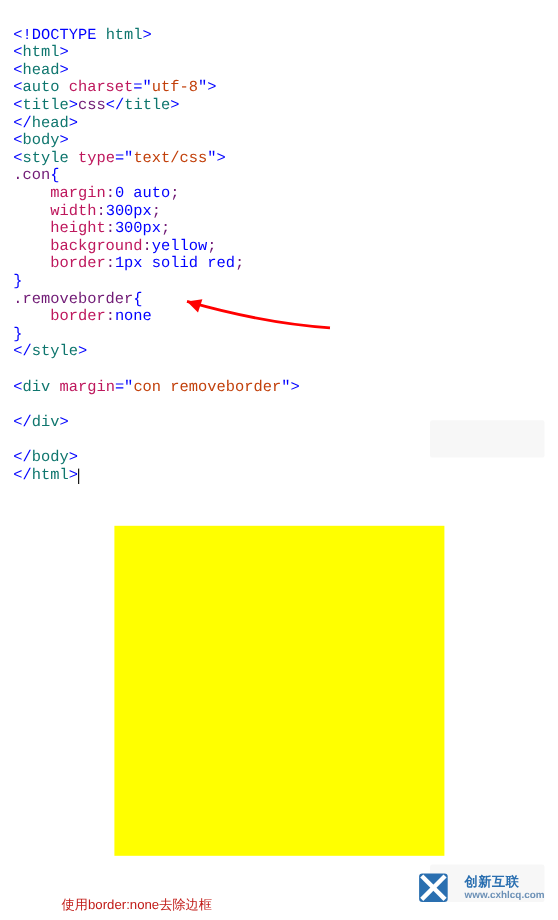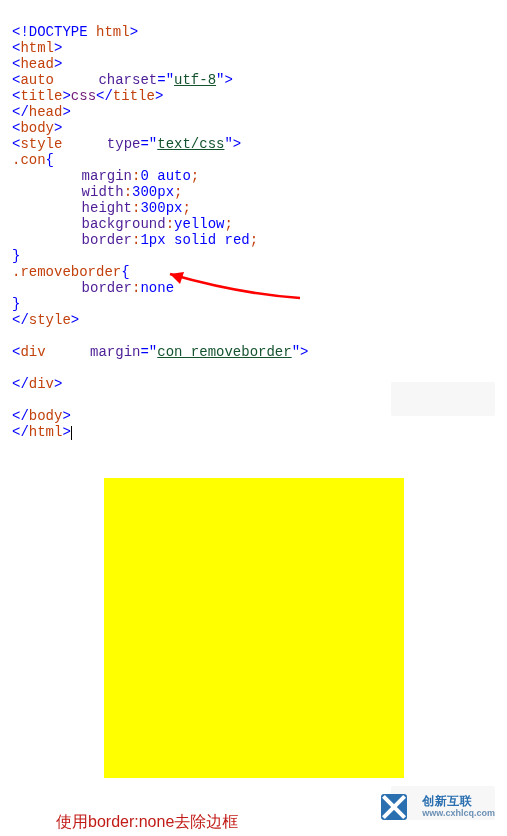--- a/index.html
+++ b/index.html
@@ -17,24 +17,24 @@
     padding-top: 8px;
   }
 
   
   .code {
     white-space: pre;
     padding-left: 12px;
     color: #000000;
   }
   .t-blue   { color: #0000ff; }
-  .t-brown  { color: #c2410c; }
-  .t-red    { color: #4c1d95; margin-left: 36px; }
-  .t-green  { color: #14532d; text-decoration: underline; }
-  .t-pink   { color: #c2410c; }
+  .t-brown  { color: #0f766e; }
+  .t-red    { color: #be185d; }
+  .t-green  { color: #c2410c; }
+  .t-pink   { color: #701a75; }
   .t-black  { color: #701a75; }
 
   .cursor {
     display: inline-block;
     width: 1px;
     height: 14px;
     background: #000;
     vertical-align: text-bottom;
     margin-left: 0px;
   }
@@ -71,21 +71,21 @@
     width: 300px;
     height: 300px;
     background: yellow;
   }
 
   
   .caption {
     margin-top: 36px;
     margin-left: 56px;
     font-family: "Microsoft YaHei", SimSun, sans-serif;
-    font-size: 16px;
+    font-size: 12px;
     color: #c11b17;
   }
 
   
   .faint-box-2 {
     position: absolute;
     right: 12px;
     bottom: 10px;
     width: 104px;
     height: 34px;

